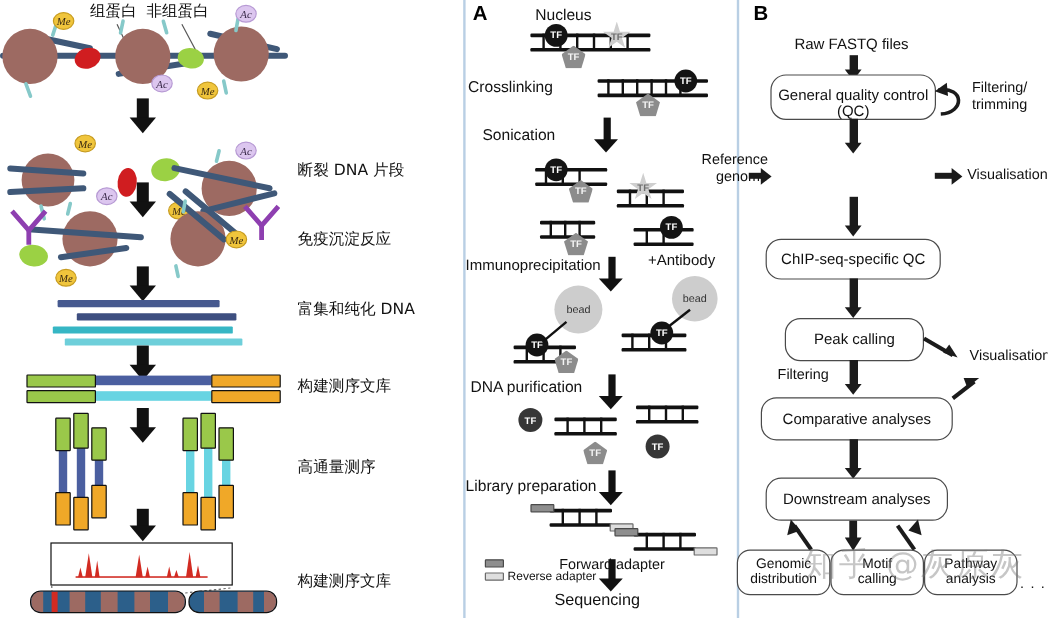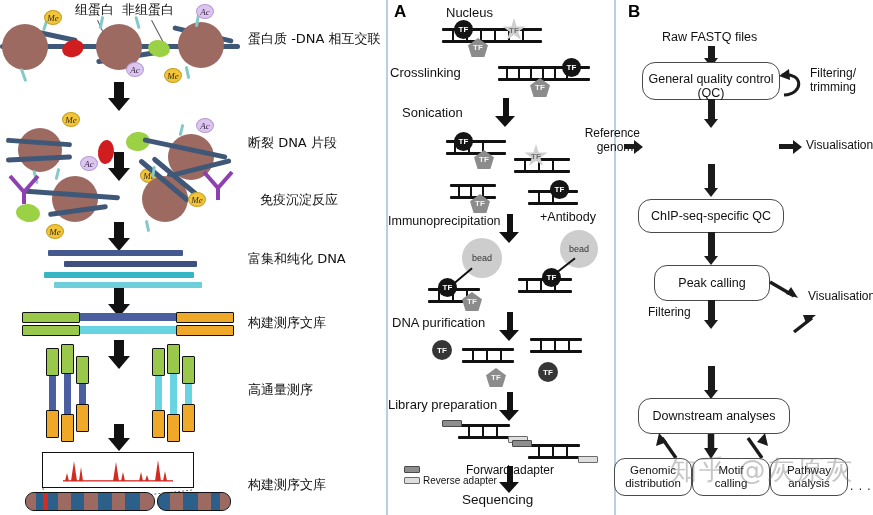--- a/index.html
+++ b/index.html
@@ -265,23 +265,22 @@
       <div class="band" style="left:58px;width:14px;background:#9d6a62;"></div>
       <div class="band" style="left:86px;width:13px;background:#9d6a62;"></div>
       <div class="band" style="left:114px;width:14px;background:#9d6a62;"></div>
     </div>
     <div class="chrom" style="left:157px;top:492px;width:72px;height:17px;">
       <div class="band" style="left:12px;width:13px;background:#9d6a62;"></div>
       <div class="band" style="left:40px;width:13px;background:#9d6a62;"></div>
       <div class="band" style="left:62px;width:10px;background:#9d6a62;"></div>
     </div>
 
-    <div class="lbl cn" style="left:248px;top:32px;">蛋白质 -DNA 相互交联</div>
     <div class="lbl cn" style="left:248px;top:136px;">断裂 DNA 片段</div>
-    <div class="lbl cn" style="left:260px;top:193px;">免疫沉淀反应</div>
+    <div class="lbl cn" style="left:248px;top:193px;">免疫沉淀反应</div>
     <div class="lbl cn" style="left:248px;top:252px;">富集和纯化 DNA</div>
     <div class="lbl cn" style="left:248px;top:316px;">构建测序文库</div>
     <div class="lbl cn" style="left:248px;top:383px;">高通量测序</div>
     <div class="lbl cn" style="left:248px;top:478px;">构建测序文库</div>
   </div>
 
   <div class="abs" style="left:388px;top:0;width:226px;height:515px;">
 
     <div class="lbl panel-letter" style="left:6px;top:2px;">A</div>
     <div class="lbl en" style="left:58px;top:6px;font-size:13px;">Nucleus</div>
@@ -520,20 +519,23 @@
       <polygon points="50,39 40,47 37,39" fill="#1b1b1b"></polygon>
     </svg>
     <div class="lbl en" style="left:192px;top:290px;font-size:12px;">Visualisation</div>
 
     <div class="lbl en" style="left:32px;top:306px;font-size:12px;">Filtering</div>
     <div class="abs" style="left:88px;top:300px;">
       <div class="fstem" style="left:3.5px;top:0;height:22px;"></div>
       <div class="fhead" style="left:0px;top:20px;"></div>
     </div>
 
+    <div class="fbox" style="left:18px;top:331px;width:158px;height:34px;">
+      <span>Comparative analyses</span>
+    </div>
 
     <div class="abs" style="left:88px;top:366px;">
       <div class="fstem" style="left:3.5px;top:0;height:26px;"></div>
       <div class="fhead" style="left:0px;top:24px;"></div>
     </div>
 
     <div class="fbox" style="left:22px;top:398px;width:150px;height:34px;">
       <span>Downstream analyses</span>
     </div>
 

